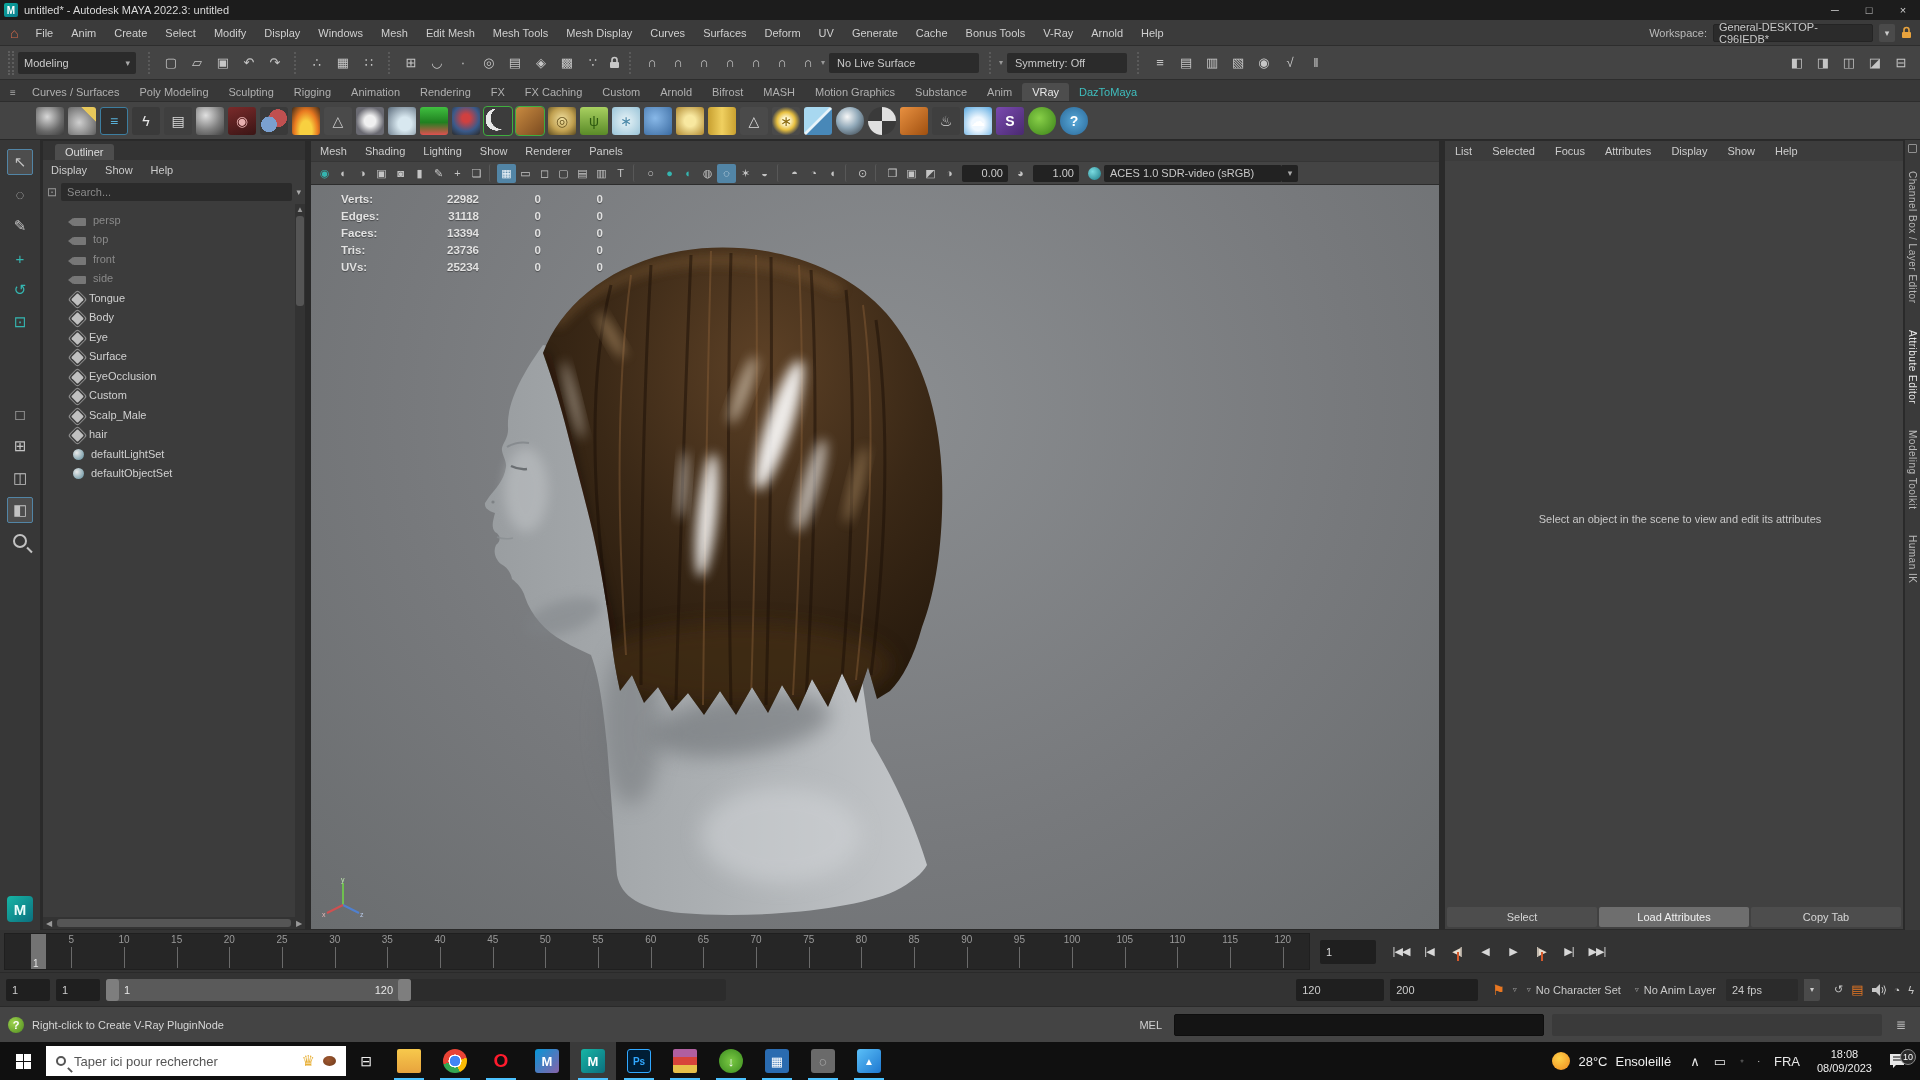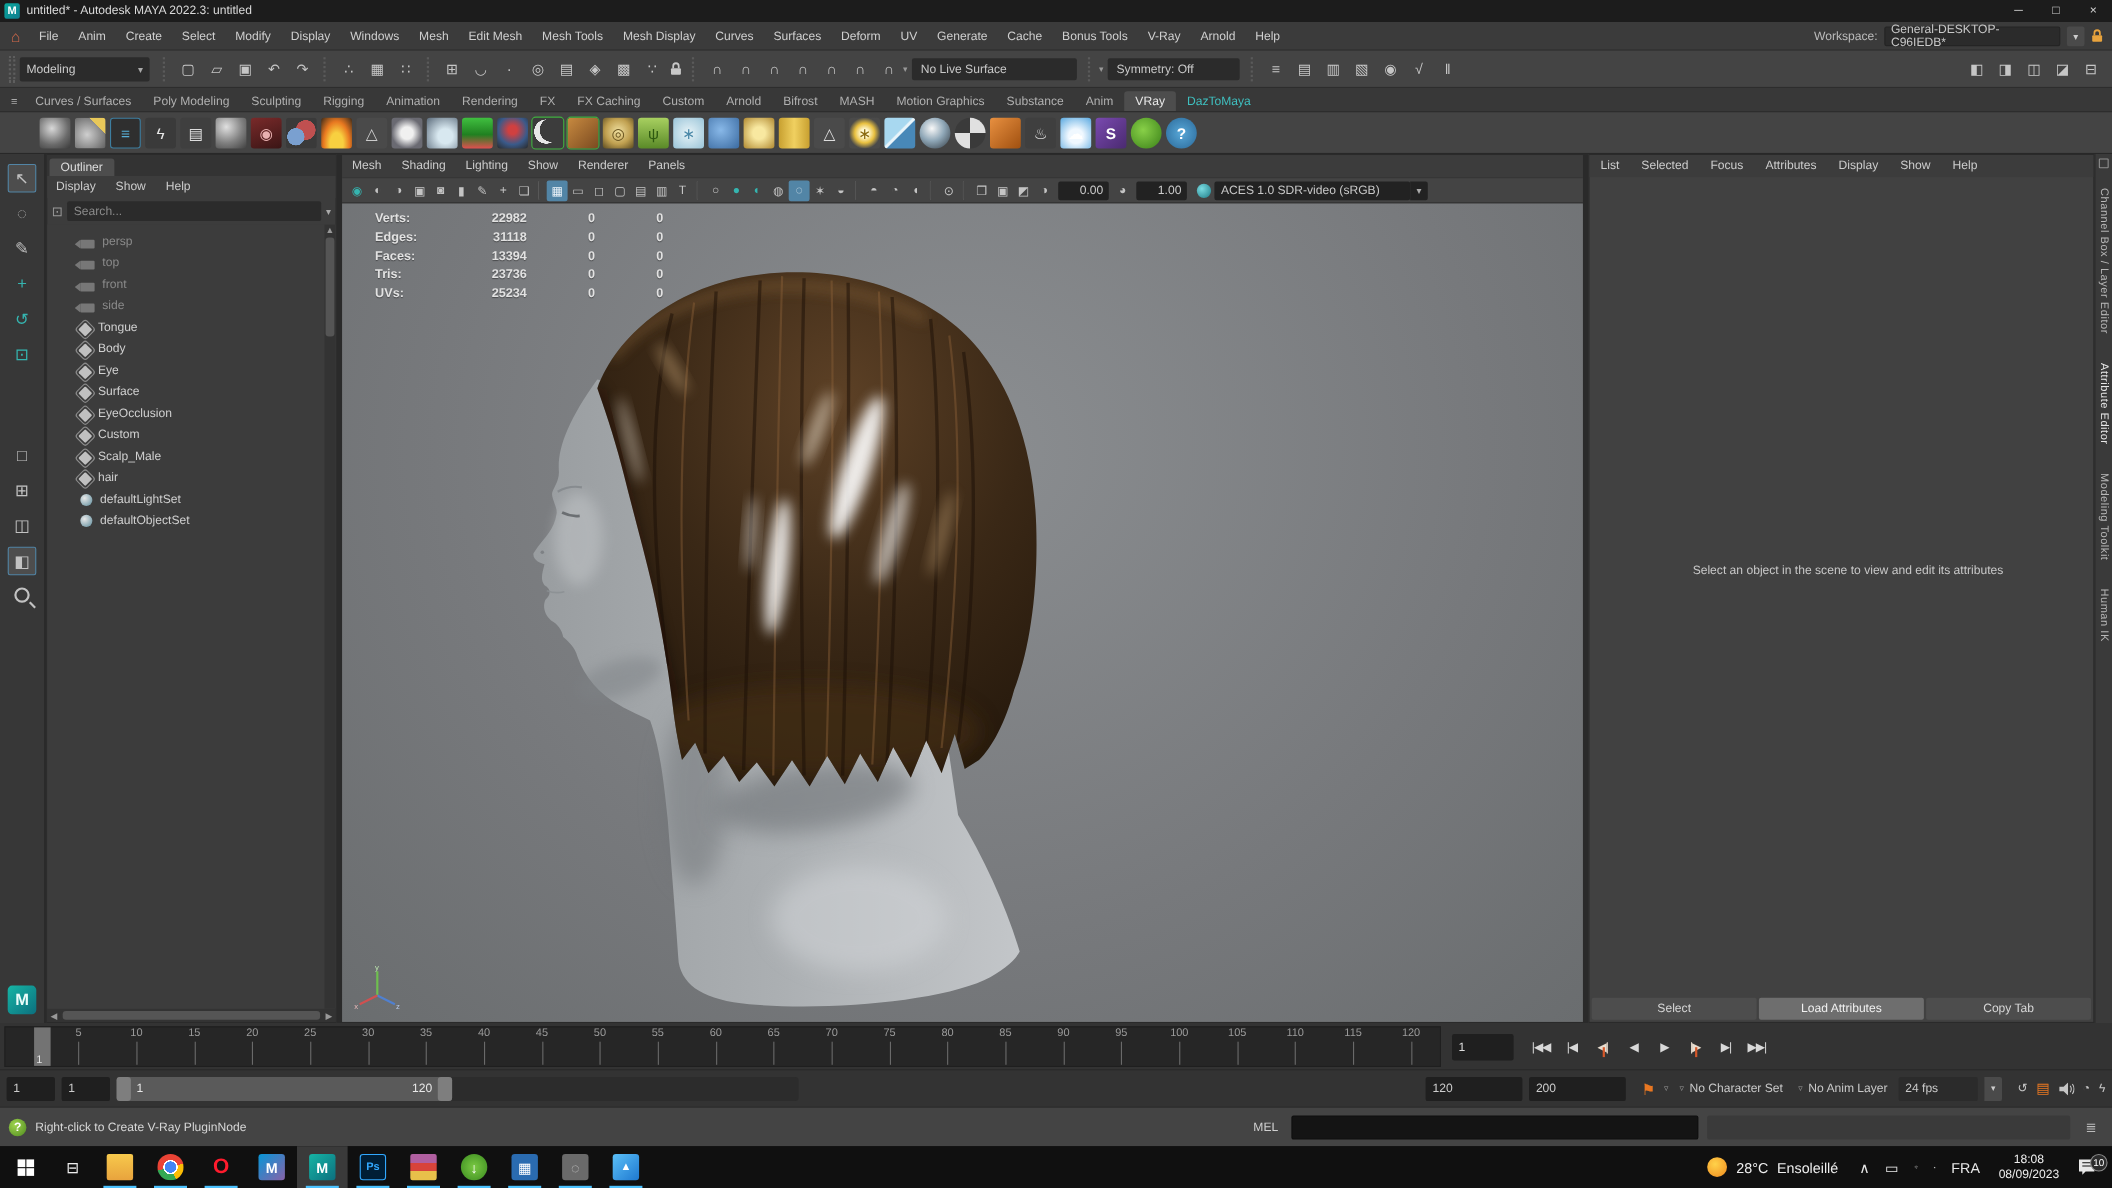--- a/index.html
+++ b/index.html
@@ -51,21 +51,21 @@
   .tbx-ic[data-state="sel"]{background:#4d4d4d;border:1px solid #5285a6;}
   .tbx-ic[data-state="teal"]{color:#35b5b0;}
   .tbx-gap{height:60px;}
   .mag{border:2px solid #c2c2c2;border-radius:50%;width:14px;height:14px;position:relative;margin:8px 0;}
   .mag::after{content:"";position:absolute;width:7px;height:2px;background:#c2c2c2;transform:rotate(45deg);left:11px;top:13px;}
   .maya-logo{position:absolute;bottom:8px;left:7px;width:26px;height:26px;border-radius:4px;background:linear-gradient(135deg,#16b5a5,#0c6f7e);color:#eafcfa;font-weight:bold;font-size:15px;display:flex;align-items:center;justify-content:center;}
 
   
   .outliner{position:absolute;left:42px;top:0;bottom:0;width:264px;background:#3c3c3c;border:1px solid #2a2a2a;display:flex;flex-direction:column;}
   .ol-tabrow{height:19px;background:#333;display:flex;align-items:flex-end;}
-  .ol-tab{background:#4d4d4d;padding:2px 10px;color:#ddd;border-radius:3px 3px 0 0;margin-left:2px;}
+  .ol-tab{background:#4d4d4d;padding:2px 10px;color:#ddd;border-radius:3px 3px 0 0;margin-left:12px;}
   .ol-menus{height:20px;display:flex;align-items:center;gap:2px;background:#3c3c3c;}
   .ol-menu{padding:0 8px;color:#ccc;}
   .ol-searchrow{height:24px;display:flex;align-items:center;padding:0 4px;gap:4px;}
   .ol-filter{color:#999;font-size:12px;}
   .ol-search{flex:1;height:18px;background:#2b2b2b;border-radius:2px;color:#8a8a8a;display:flex;align-items:center;padding:0 6px;}
   .ol-dd{color:#aaa;font-size:9px;}
   .ol-list{flex:1;position:relative;background:#3c3c3c;overflow:hidden;padding-top:2px;}
   .ol-row{height:19.5px;display:flex;align-items:flex-end;padding-left:30px;gap:7px;color:#d0d0d0;}
   .ol-row[data-state="dim"]{color:#8a8a8a;}
   .ol-row[data-state="dim"] .ic{opacity:.55;}
@@ -861,20 +861,26 @@
   <span class="mel-label">MEL</span>
   <div class="mel-input"></div>
   <div class="cmd-extra"></div>
   <div class="script-ic">≣</div>
 </div>
 
 <div class="taskbar">
   <div class="tb-start">
       <div class="win-logo"></div>
     </div>
+  <div class="tb-search">
+    <div class="search-glass"></div>
+    <span>Taper ici pour rechercher</span>
+    <span class="trophy">♛</span>
+    <span class="ball"></span>
+  </div>
   <div class="tb-taskview">⊟</div>
   <div class="tb-apps">
 
       <div class="tb-app">
         <span class="tb-glyph" style="background:linear-gradient(180deg,#f7c94c,#e8a33d);border-radius:2px"></span>
         <i class="tb-bar run"></i>
       </div>
 
       <div class="tb-app">
         <span class="tb-glyph" style="background:radial-gradient(circle at 50% 50%,#4285f4 0 30%,#fff 31% 38%,transparent 39%),conic-gradient(from -45deg,#ea4335 0 120deg,#fbbc05 0 200deg,#34a853 0 300deg,#ea4335 0);border-radius:50%"></span>

